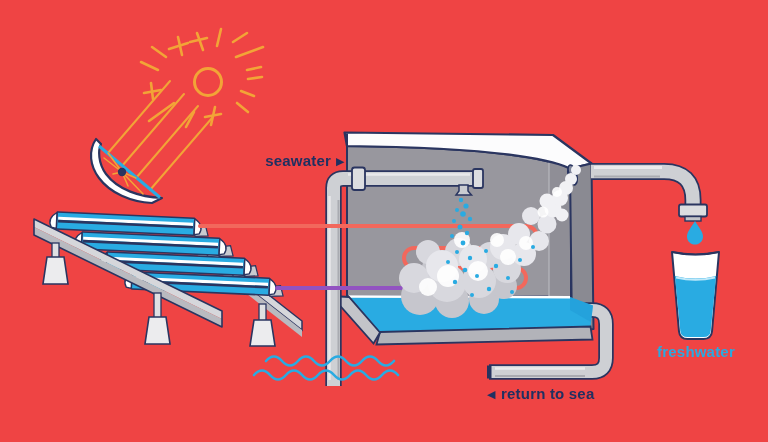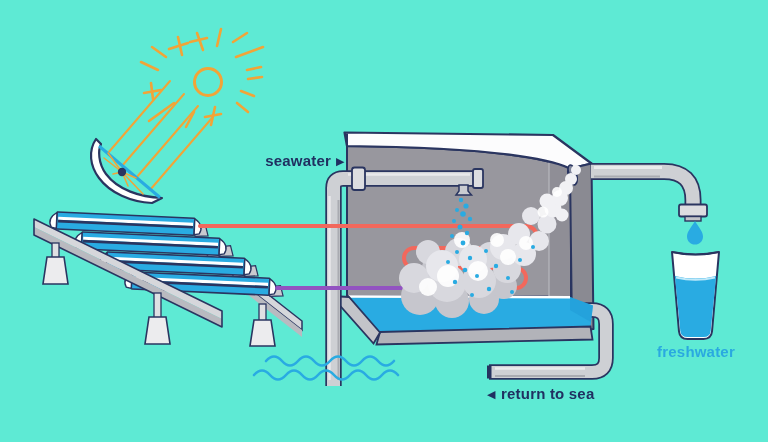--- a/index.html
+++ b/index.html
@@ -1,16 +1,16 @@
 <!DOCTYPE html>
 <html style="--navy: #2a3560; --text-navy: #203061; --water-cyan: #29abe2; --freshwater-cyan: #2aa9e0; --sun-orange: #f2a437; --hot-coral: #f2685c; --cold-purple: #9253c1; --wall-gray: #98979e; --wall-gray-dark: #8a8a92; --pipe-gray: #ced0d4; --rack-gray: #d6d7db; --steam-light: #ededf0;"><head>
 <meta charset="utf-8">
 <style>
   html,body{margin:0;padding:0;background:#fff;}
-  #stage{position:relative;width:768px;height:442px;background:#5eead4;overflow:hidden;
+  #stage{position:relative;width:768px;height:442px;background:#ef4444;overflow:hidden;
          font-family:"Liberation Sans",sans-serif;}
   svg{position:absolute;left:0;top:0;}
   .ns{stroke:var(--navy,#2a3560);}
   .nf{fill:var(--navy,#2a3560);}
   .cf{fill:var(--water-cyan,#29abe2);}
   .cs{stroke:var(--water-cyan,#29abe2);fill:none;}
   .os{stroke:var(--sun-orange,#f2a437);fill:none;stroke-linecap:round;}
   .hot{stroke:var(--hot-coral,#f2685c);fill:none;stroke-linecap:round;}
   .cold{stroke:var(--cold-purple,#9253c1);fill:none;stroke-linecap:round;}
   .wf{fill:#ffffff;}

